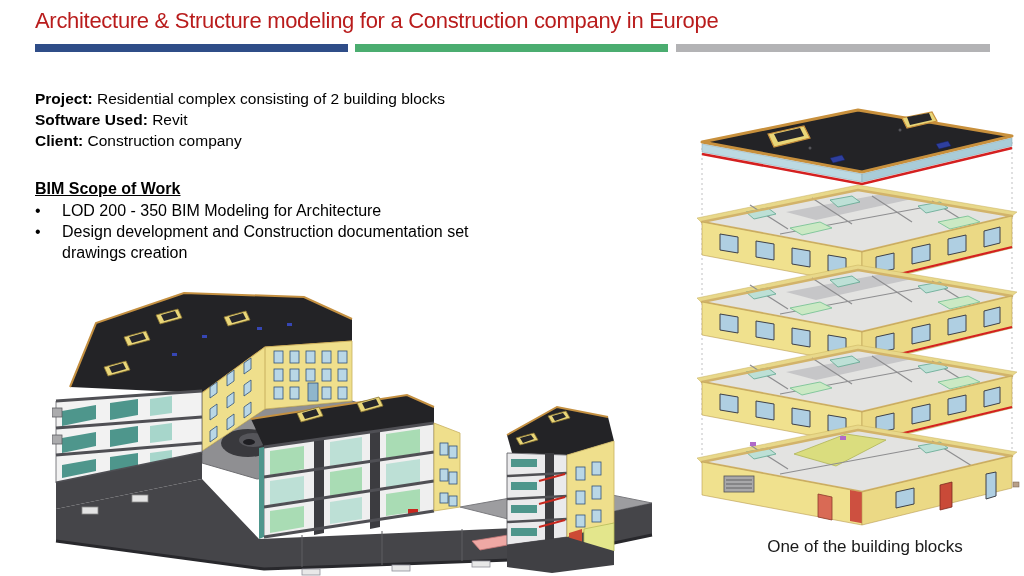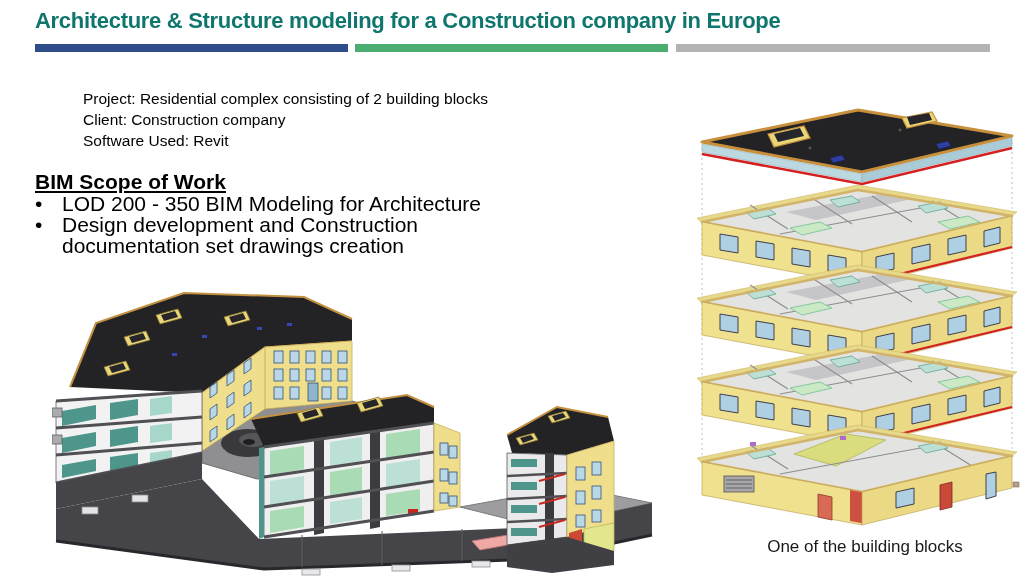--- a/index.html
+++ b/index.html
@@ -1,26 +1,26 @@
 <!DOCTYPE html>
 <html><head>
 <meta charset="utf-8">
 <style>
   html,body{margin:0;padding:0;background:#ffffff;}
   .slide{position:relative;width:1024px;height:576px;background:#ffffff;overflow:hidden;
          font-family:"Liberation Sans",sans-serif;color:#000;}
-  .title{position:absolute;left:35px;top:8px;width:960px;font-size:22px;font-weight:bold;
-         color:#0f766e;letter-spacing:-0.3px;}
+  .title{position:absolute;left:35px;top:8px;width:960px;font-size:22px;font-weight:normal;
+         color:#b91c1c;letter-spacing:-0.3px;}
   .bar{position:absolute;top:44px;height:8px;}
   .bar1{left:35px;width:313px;}
   .bar2{left:355px;width:313px;}
   .bar3{left:676px;width:314px;}
   .info{position:absolute;left:35px;top:88px;width:486px;font-size:15.5px;line-height:21px;}
-  .info .lbl{font-weight:normal;margin-left:48px;}
-  .scope{position:absolute;left:35px;top:171px;width:470px;font-size:21px;line-height:21px;}
+  .info .lbl{font-weight:bold;}
+  .scope{position:absolute;left:35px;top:178px;width:470px;font-size:16px;line-height:21px;}
   .scope-h{font-weight:bold;text-decoration:underline;margin:0 0 1px 0;}
   .blt{display:flex;align-items:flex-start;}
   .blt .mk{width:27px;flex:0 0 27px;}
   .blt .tx{flex:1;}
   .figL{position:absolute;left:52px;top:283px;width:625px;height:293px;}
   .figR{position:absolute;left:690px;top:100px;width:335px;height:432px;}
   .caption{position:absolute;left:700px;top:537px;width:330px;text-align:center;
            font-size:17px;color:#1a1a1a;}
 </style>
 </head>
@@ -29,22 +29,22 @@
 <div class="slide">
 
   <div class="title">Architecture &amp; Structure modeling for a Construction company in Europe</div>
 
   <div class="bar bar1" style="background-color: rgb(47, 77, 136);"></div>
   <div class="bar bar2" style="background-color: rgb(75, 173, 112);"></div>
   <div class="bar bar3" style="background-color: rgb(179, 179, 181);"></div>
 
   <div class="info">
     <div><span class="lbl">Project:</span> <span>Residential complex consisting of 2 building blocks</span></div>
+    <div><span class="lbl">Software Used:</span> <span>Revit</span></div>
     <div><span class="lbl">Client:</span> <span>Construction company</span></div>
-    <div><span class="lbl">Software Used:</span> <span>Revit</span></div>
   </div>
 
   <div class="scope">
     <div class="scope-h">BIM Scope of Work</div>
     <div class="blt">
       <span class="mk">•</span>
       <span class="tx">LOD 200 - 350 BIM Modeling for Architecture</span>
     </div>
     <div class="blt">
       <span class="mk">•</span>

